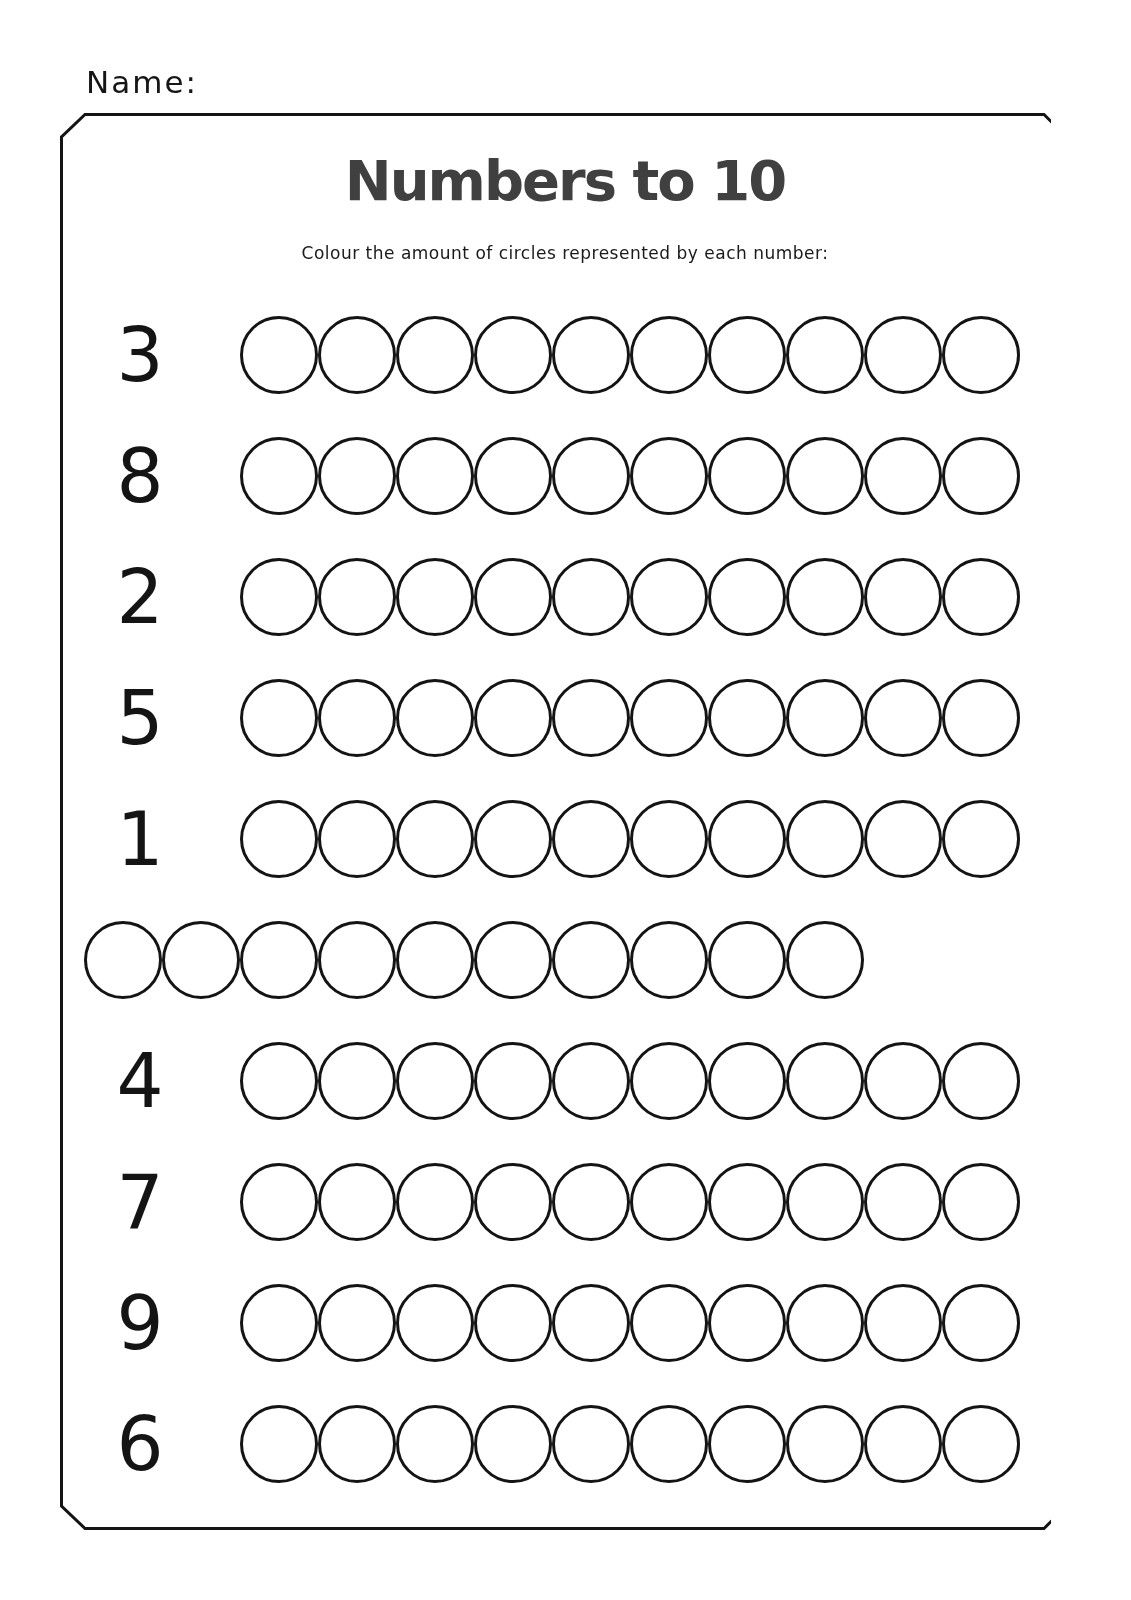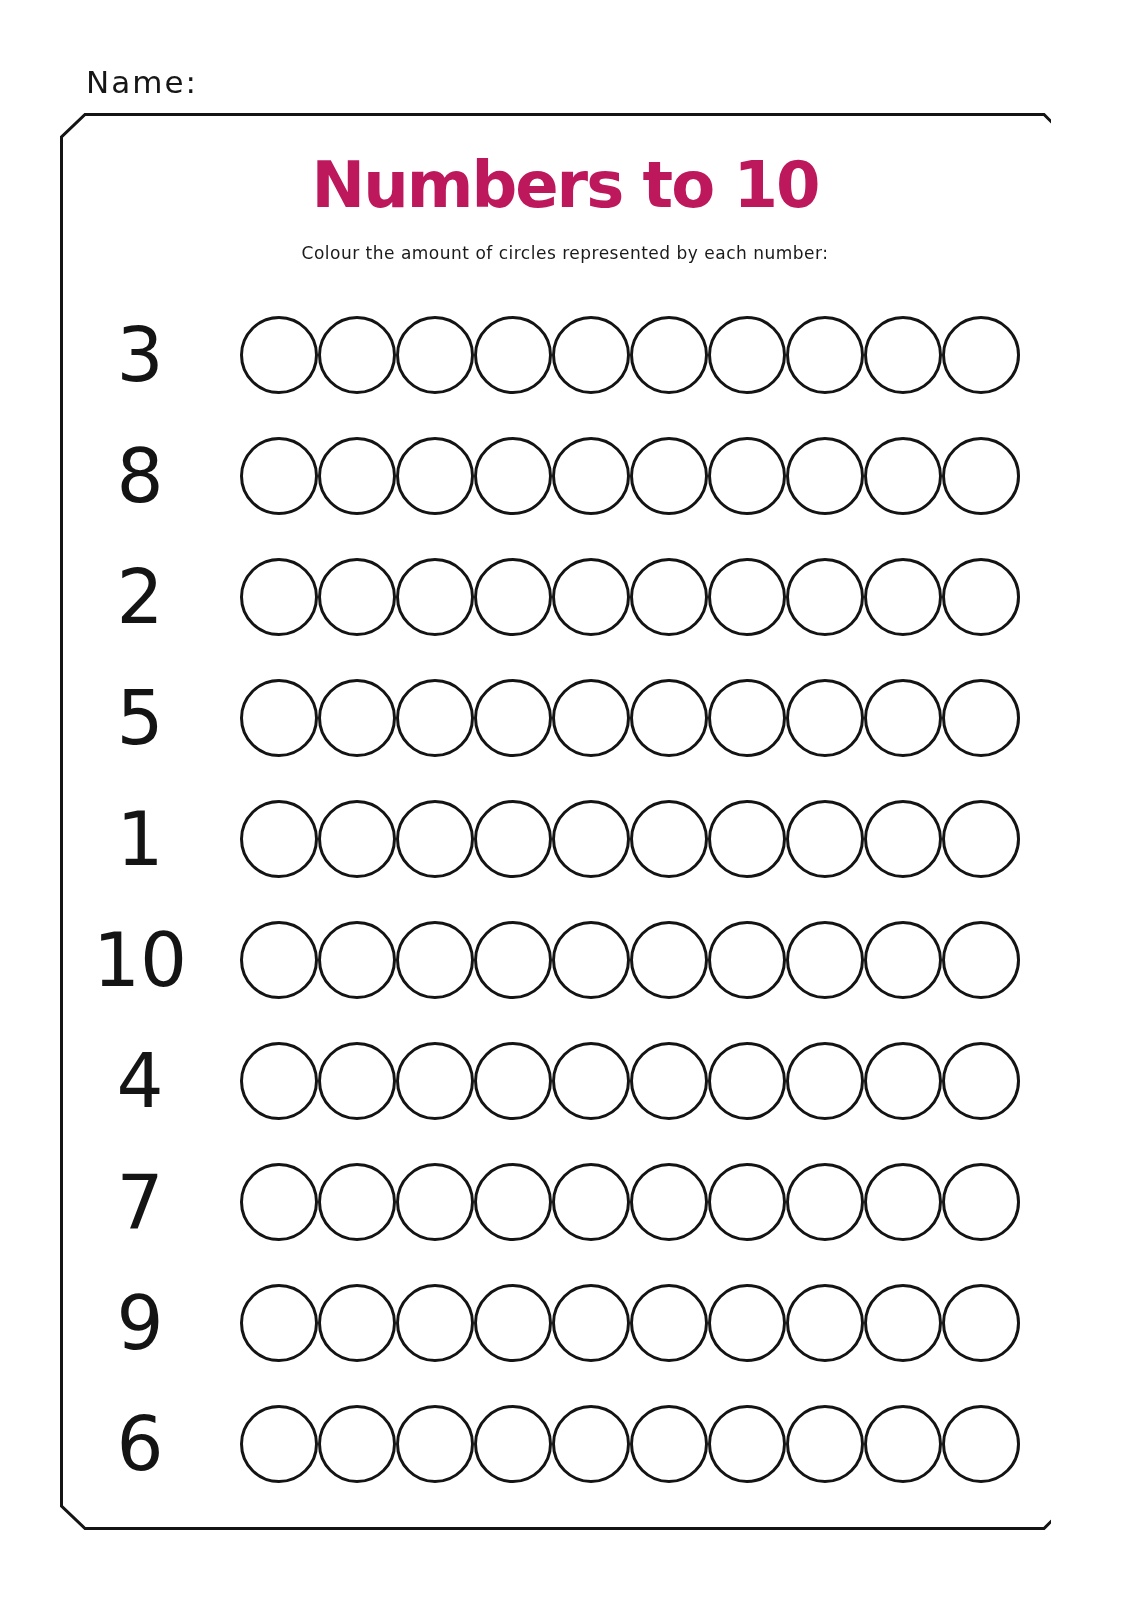--- a/index.html
+++ b/index.html
@@ -31,24 +31,24 @@
     height: 1600px;
     pointer-events: none;
   }
   .title {
     position: absolute;
     top: 148px;
     left: 62px;
     width: 1006px;
     margin: 0;
     text-align: center;
-    font-size: 64px;
+    font-size: 56px;
     font-weight: bold;
     letter-spacing: -2px;
-    color: #be185d;
+    color: #404040;
   }
   .subtitle {
     position: absolute;
     top: 243px;
     left: 62px;
     width: 1006px;
     margin: 0;
     text-align: center;
     font-size: 17px;
     font-weight: normal;
@@ -175,21 +175,20 @@
           <div class="circle"></div>
           <div class="circle"></div>
           <div class="circle"></div>
           <div class="circle"></div>
           <div class="circle"></div>
           <div class="circle"></div>
           <div class="circle"></div>
         </div>
       </div>
       <div class="row">
-        <div class="row-num">10</div>
         <div class="circles">
           <div class="circle"></div>
           <div class="circle"></div>
           <div class="circle"></div>
           <div class="circle"></div>
           <div class="circle"></div>
           <div class="circle"></div>
           <div class="circle"></div>
           <div class="circle"></div>
           <div class="circle"></div>

